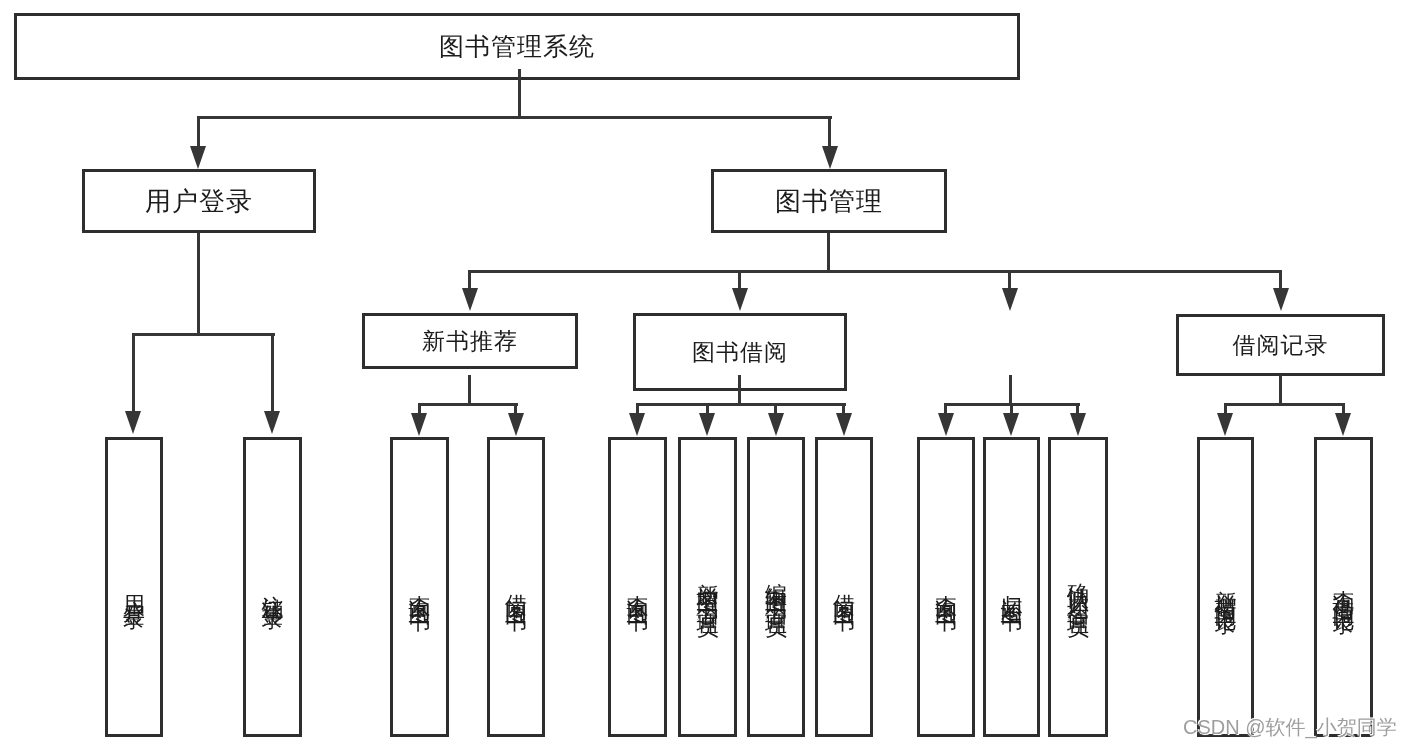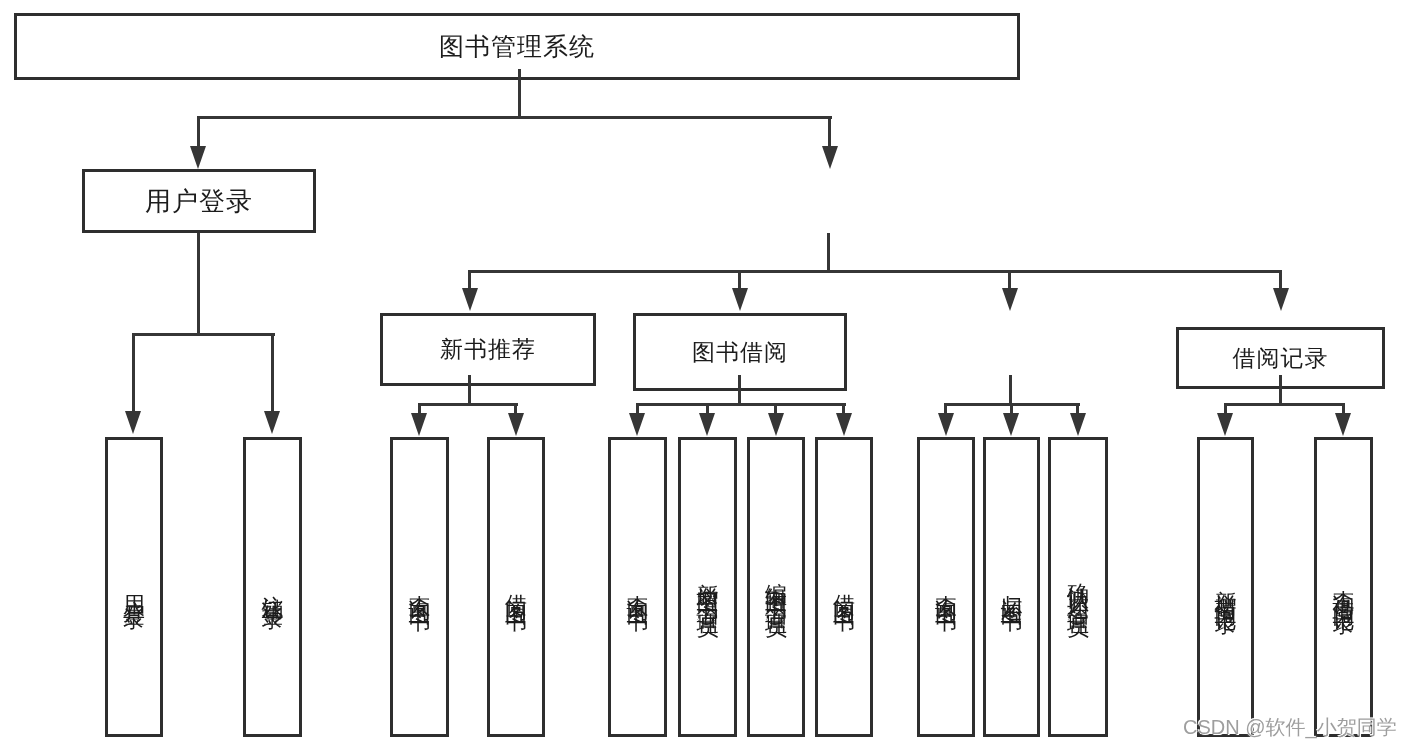--- a/index.html
+++ b/index.html
@@ -57,27 +57,28 @@
 </style>
 </head>
 <body>
 
 <div id="canvas">
 
   <div class="box hbox-root" style="left:14px; top:13px; width:1006px; height:67px;">图书管理系统</div>
 
   <div class="box hbox-l2" style="left:82px; top:169px; width:234px; height:64px;">用户登录</div>
 
+  <div class="box hbox-l2" style="left:711px; top:169px; width:236px; height:64px;">图书管理</div>
 
-  <div class="box hbox-l3" style="left:380px; top:313px; width:216px; height:73px;">新书推荐</div>
+  <div class="box hbox-l3" style="left:362px; top:313px; width:216px; height:56px;">新书推荐</div>
 
   <div class="box hbox-l3" style="left:633px; top:313px; width:214px; height:78px;">图书借阅</div>
 
 
-  <div class="box hbox-l3" style="left:1176px; top:327px; width:209px; height:62px;">借阅记录</div>
+  <div class="box hbox-l3" style="left:1176px; top:314px; width:209px; height:62px;">借阅记录</div>
 
   <div class="box vbox" style="left:105px; top:437px; width:58px; height:300px;">
     <span class="vtext">用户登录</span>
   </div>
 
   <div class="box vbox" style="left:243px; top:437px; width:59px; height:300px;">
     <span class="vtext">注销登录</span>
   </div>
 
   <div class="box vbox" style="left:390px; top:437px; width:59px; height:300px;">

